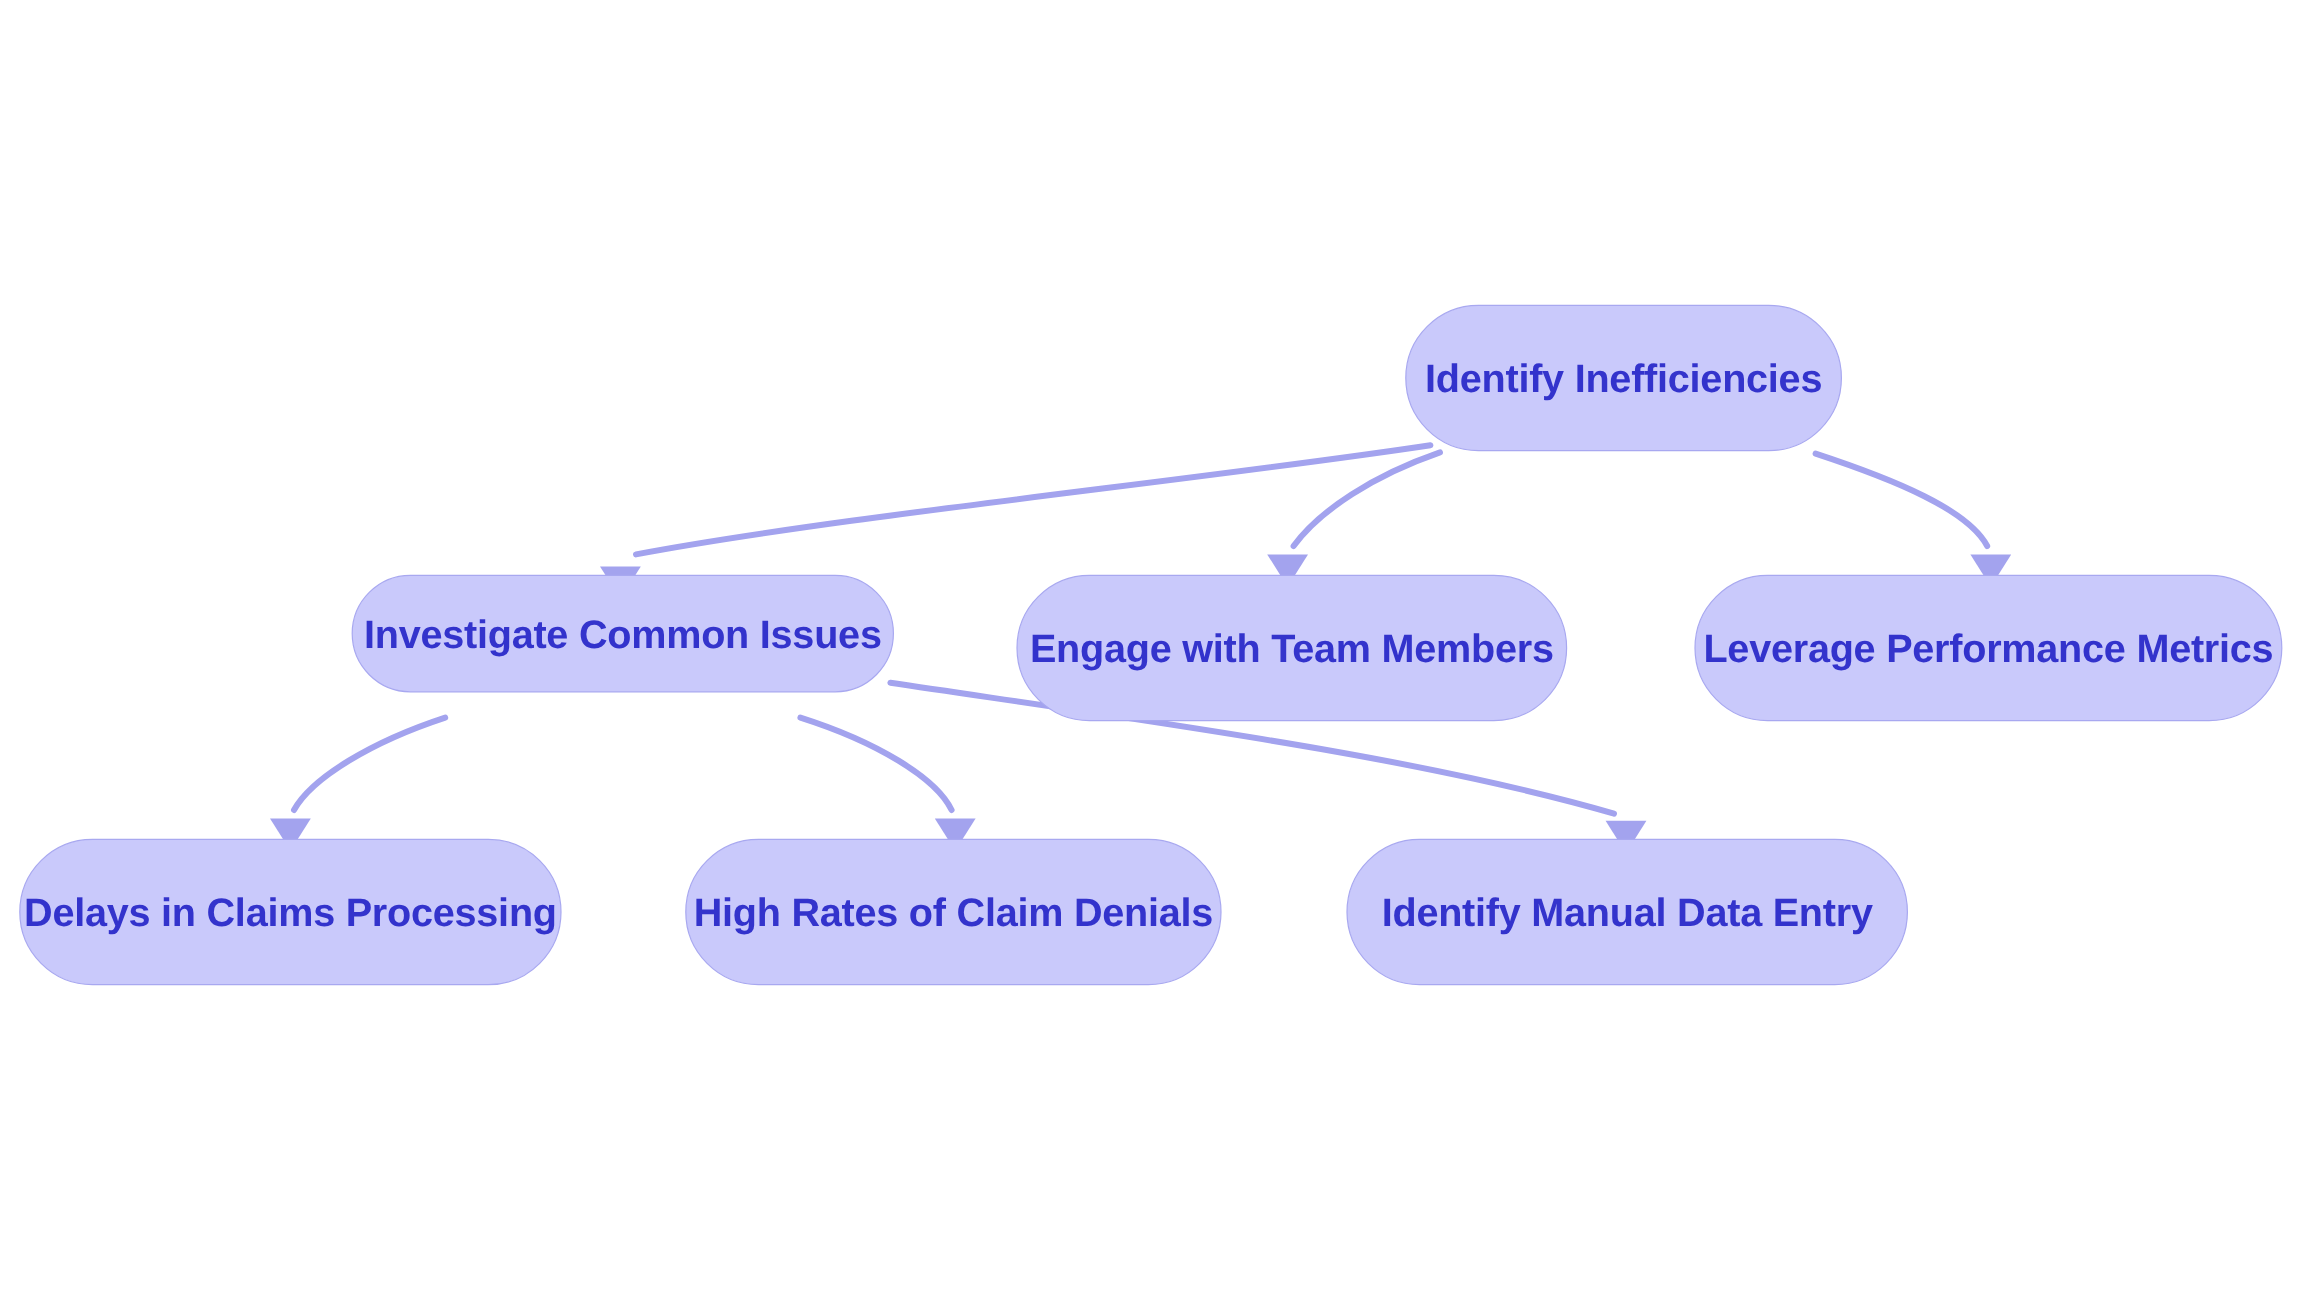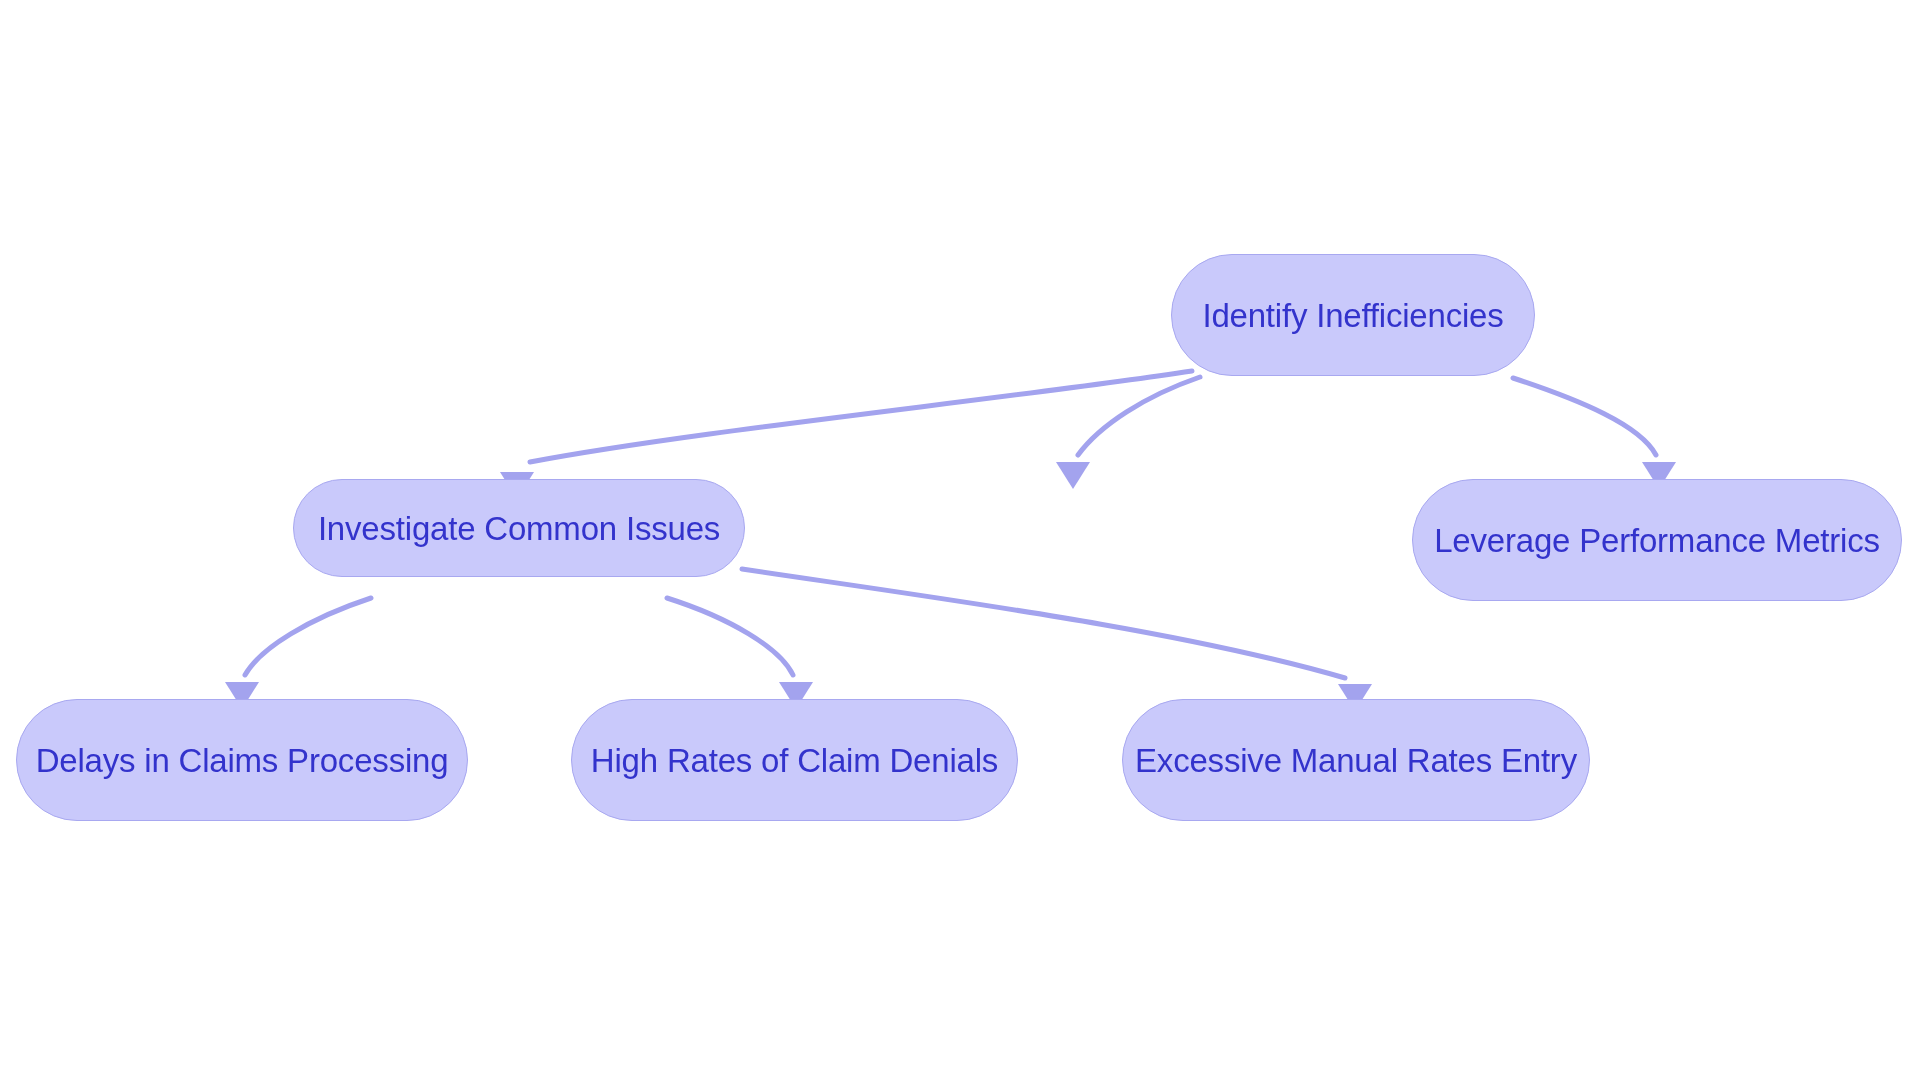--- a/index.html
+++ b/index.html
@@ -38,21 +38,21 @@
     box-sizing: border-box;
     display: flex;
     align-items: center;
     justify-content: center;
     background: #c9c9fb;
     border: 1.6px solid #a8a8f0;
     border-radius: 61px;
     color: #3333cc;
     font-family: "Liberation Sans", sans-serif;
     font-size: 33px;
-    font-weight: 400;
+    font-weight: 700;
     letter-spacing: -0.2px;
     white-space: nowrap;
     line-height: 1;
   }
   .node-label {
     display: block;
     padding: 0 10px;
   }
 </style>
 </head>
@@ -87,27 +87,30 @@
       </g>
     </svg>
 
   <div id="node-layer">
       <div class="node" style="left: 1171px; top: 254px; width: 364px; height: 122px; border-radius: 61px; background: rgb(201, 201, 251); border-color: rgb(168, 168, 240); color: rgb(51, 51, 204);">
         <span class="node-label">Identify Inefficiencies</span>
       </div>
       <div class="node" style="left: 293px; top: 479px; width: 452px; height: 98px; border-radius: 61px; background: rgb(201, 201, 251); border-color: rgb(168, 168, 240); color: rgb(51, 51, 204);">
         <span class="node-label">Investigate Common Issues</span>
       </div>
+      <div class="node" style="left: 847px; top: 479px; width: 459px; height: 122px; border-radius: 61px; background: rgb(201, 201, 251); border-color: rgb(168, 168, 240); color: rgb(51, 51, 204);">
+        <span class="node-label">Engage with Team Members</span>
+      </div>
       <div class="node" style="left: 1412px; top: 479px; width: 490px; height: 122px; border-radius: 61px; background: rgb(201, 201, 251); border-color: rgb(168, 168, 240); color: rgb(51, 51, 204);">
         <span class="node-label">Leverage Performance Metrics</span>
       </div>
       <div class="node" style="left: 16px; top: 699px; width: 452px; height: 122px; border-radius: 61px; background: rgb(201, 201, 251); border-color: rgb(168, 168, 240); color: rgb(51, 51, 204); align-items: center;">
         <span class="node-label">Delays in Claims Processing</span>
       </div>
       <div class="node" style="left: 571px; top: 699px; width: 447px; height: 122px; border-radius: 61px; background: rgb(201, 201, 251); border-color: rgb(168, 168, 240); color: rgb(51, 51, 204);">
         <span class="node-label">High Rates of Claim Denials</span>
       </div>
       <div class="node" style="left: 1122px; top: 699px; width: 468px; height: 122px; border-radius: 61px; background: rgb(201, 201, 251); border-color: rgb(168, 168, 240); color: rgb(51, 51, 204);">
-        <span class="node-label">Excessive Manual Rates Entry</span>
+        <span class="node-label">Identify Manual Data Entry</span>
       </div>
     </div>
 
 </div>
 
 </body></html>

